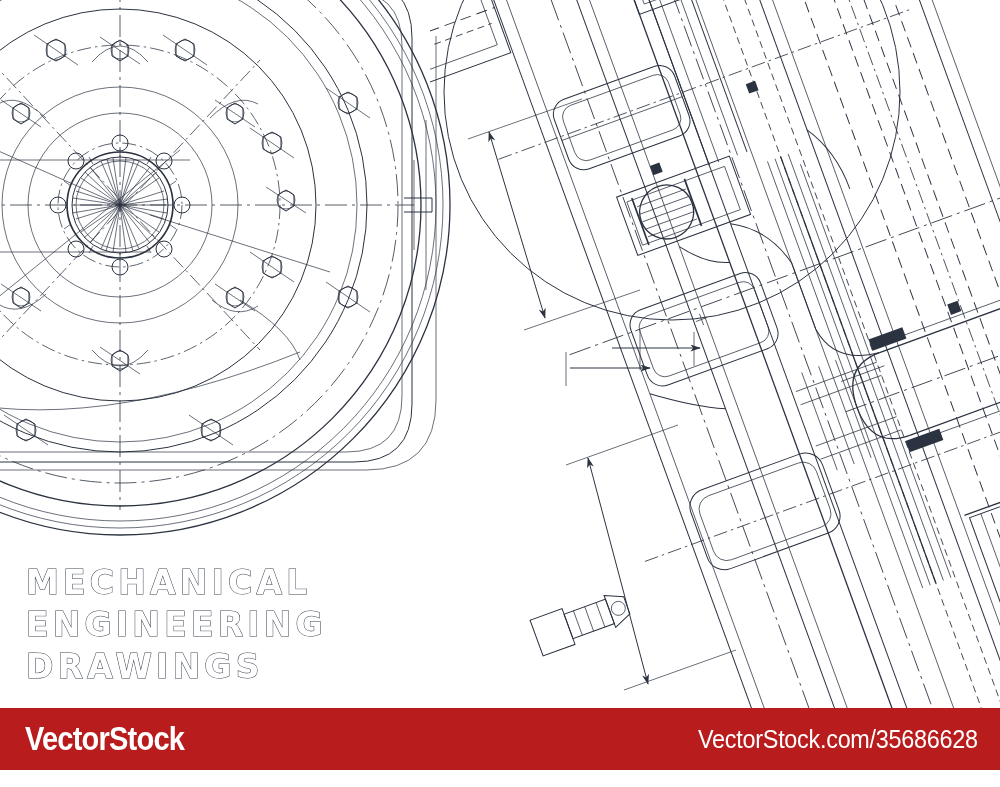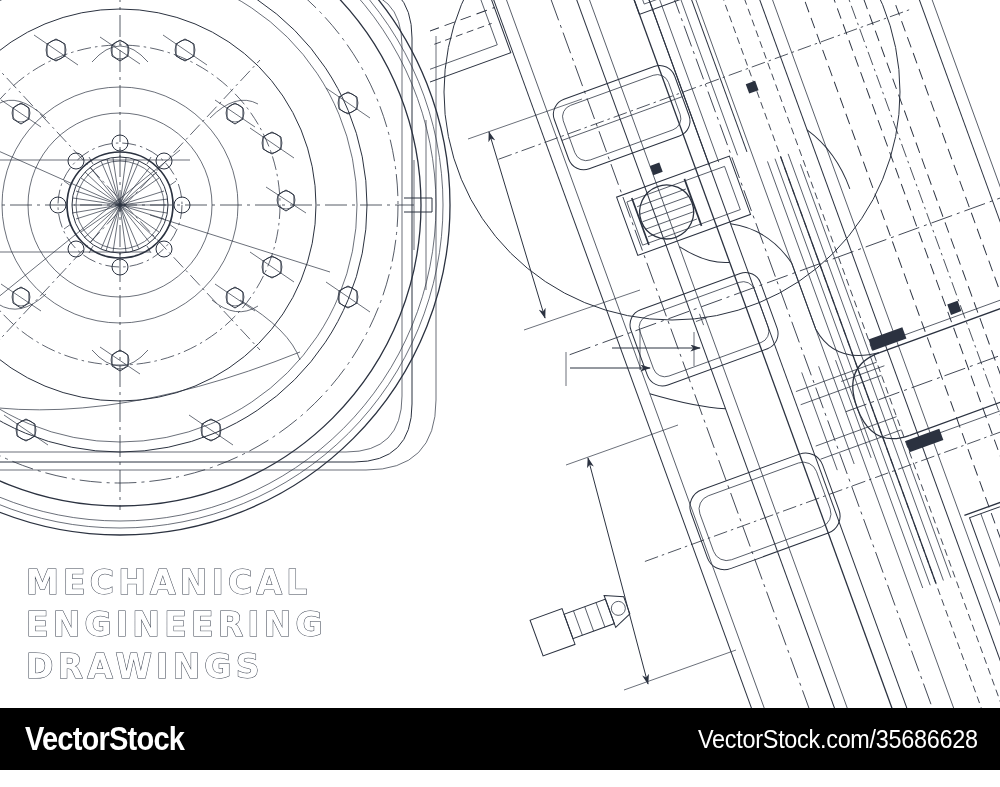--- a/index.html
+++ b/index.html
@@ -46,21 +46,21 @@
     paint-order:stroke fill;
   }
 
   
   #footer-bar{
     position:absolute;
     left:0;
     top:708px;
     width:1000px;
     height:62px;
-    background:#000000;
+    background:#b91c1c;
     z-index:10;
   }
   #brand-logo{
     position:absolute;
     left:25px;
     top:50%;
     transform:translateY(-50%);
     color:#ffffff;
     font-family:"Liberation Sans", sans-serif;
     font-weight:bold;

